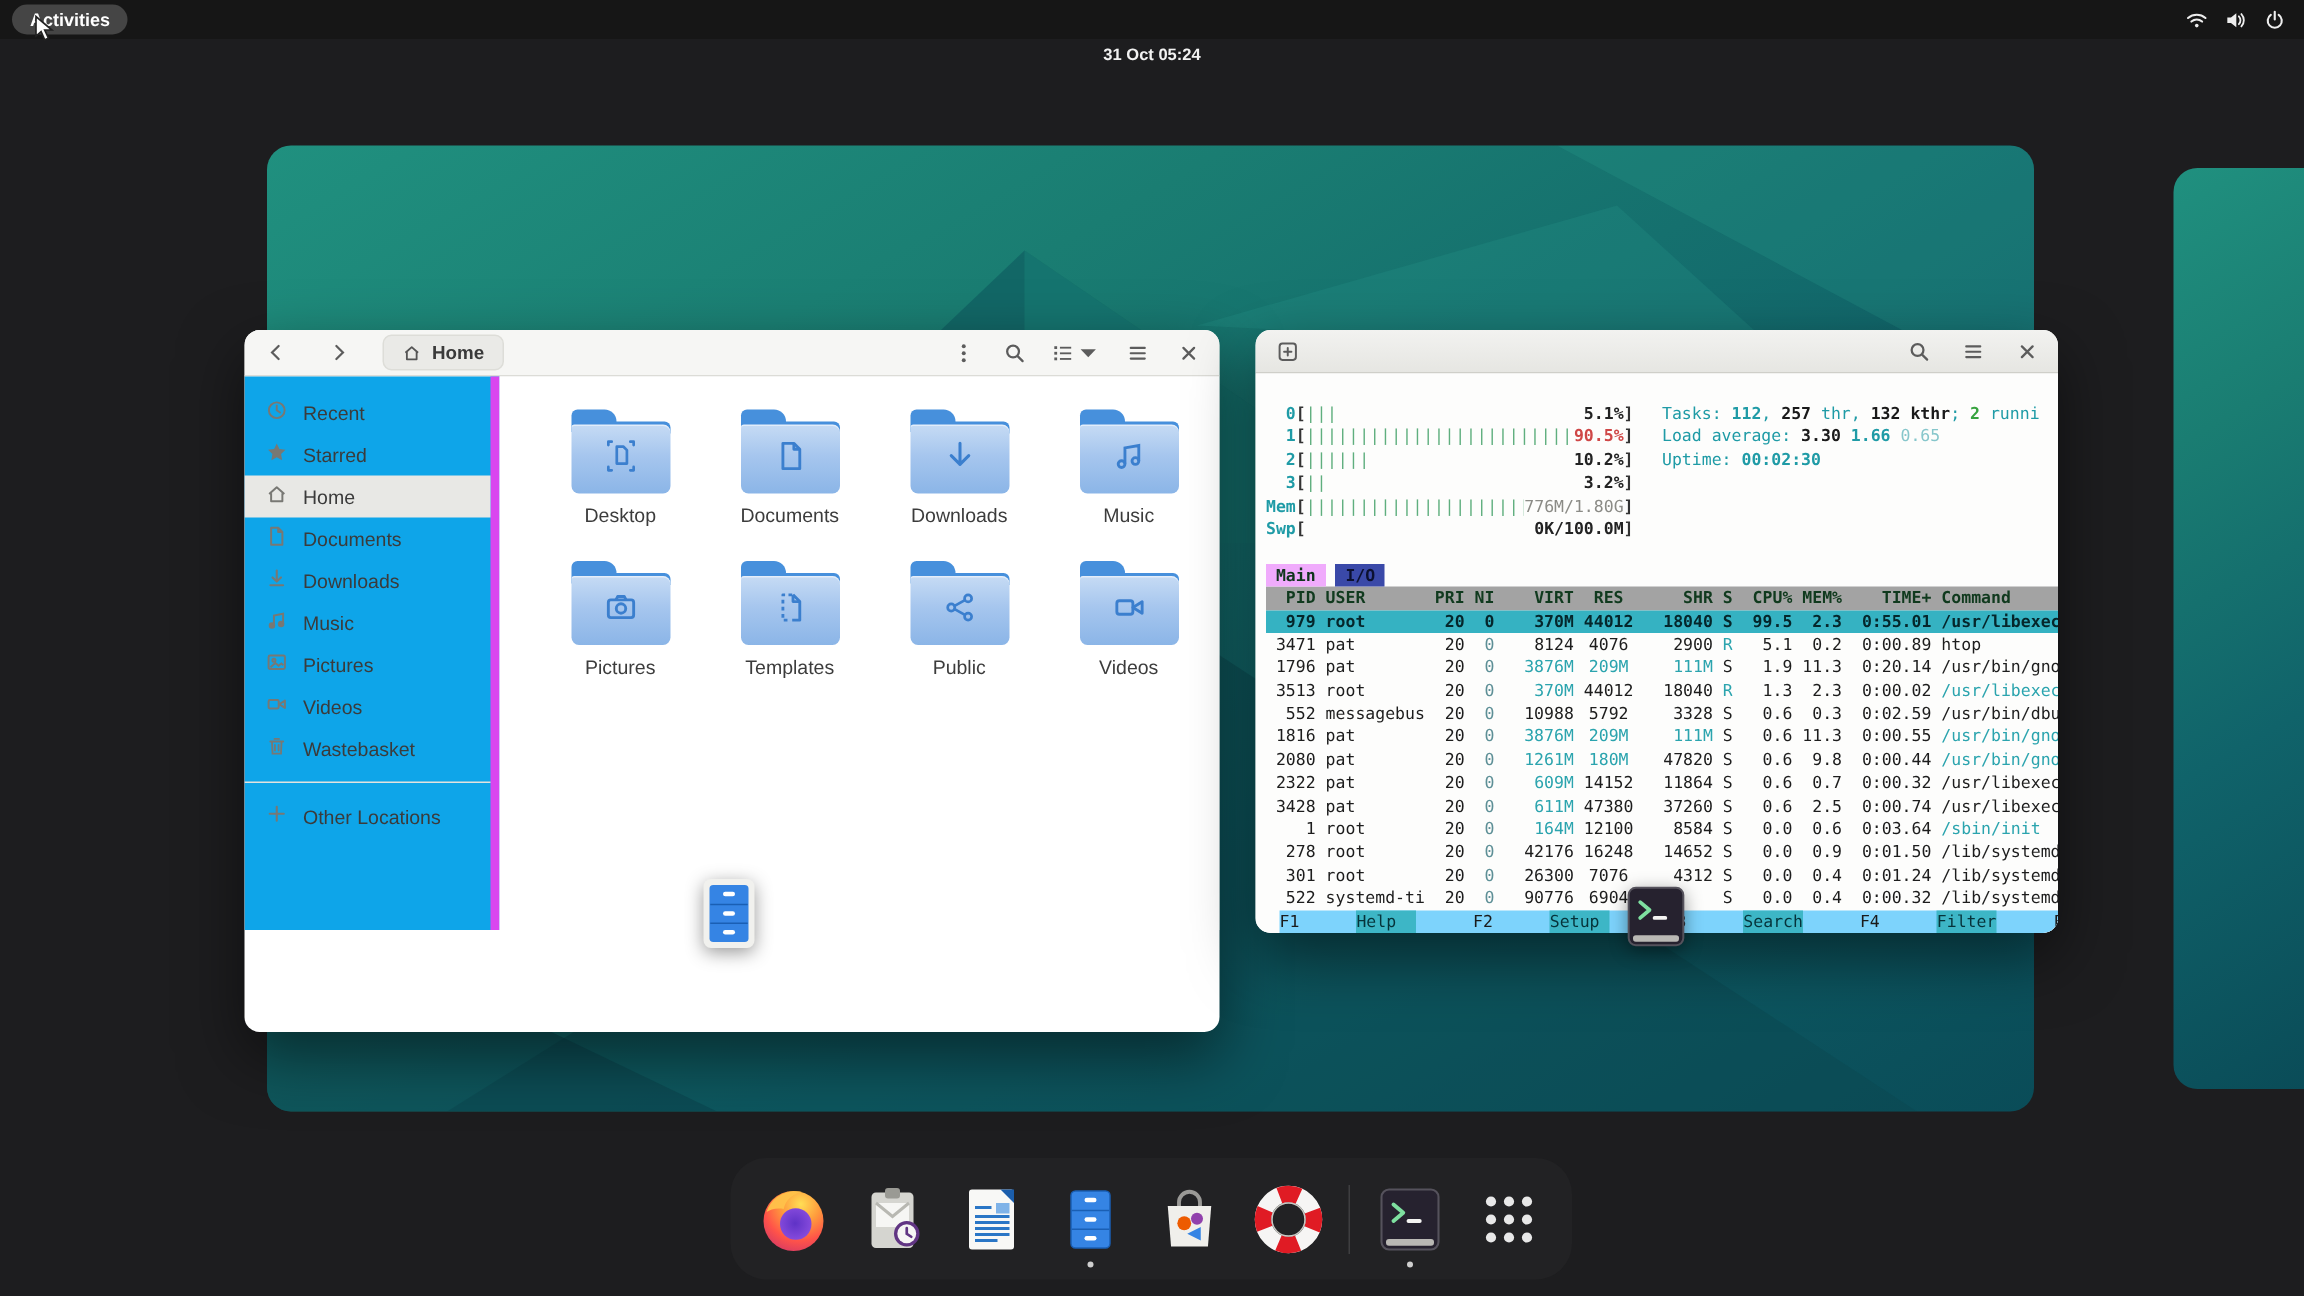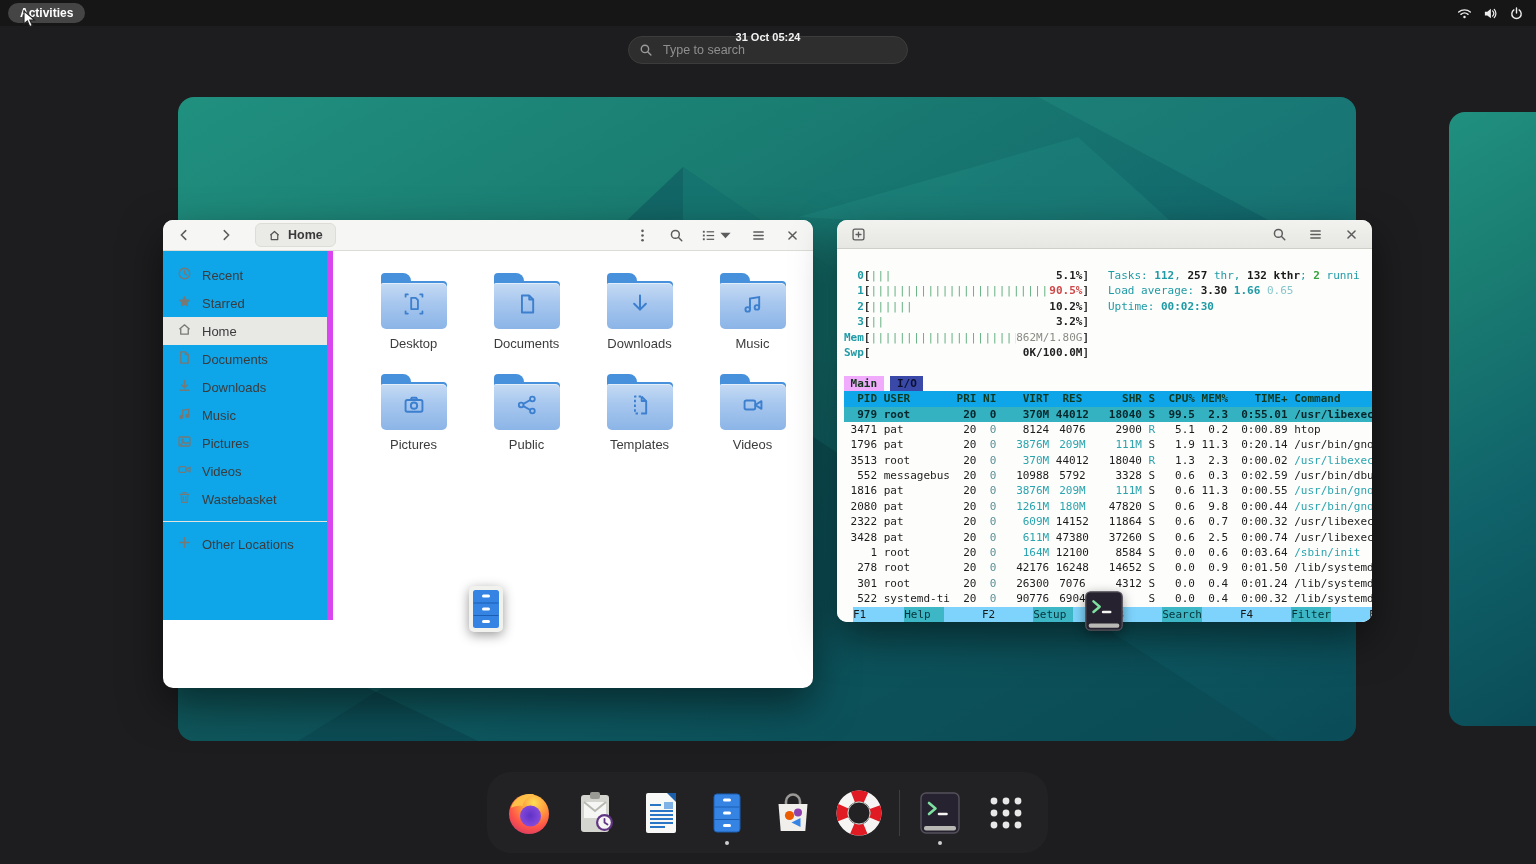--- a/index.html
+++ b/index.html
@@ -77,21 +77,21 @@
   .mval.red{color:#cf4747;}
   .mval.gray{color:#8b8b86;font-weight:400;}
   .htop-info{position:absolute;left:271px;top:19px;}
   .seg.t{color:#1f9ba6;}  .seg.b{color:#1a1a1a;font-weight:700;}
   .seg.tb{color:#1f9ba6;font-weight:700;}  .seg.g{color:#37a33f;font-weight:700;}
   .seg.f{color:#86c6cb;}
   .tabs .tab{display:inline-block;padding:0 1ch;font-weight:700;color:#10361c;}
   .tab.main{background:#f0abfc;}
   .tab.io{background:#3a49a8;color:#0b1030;margin-left:1ch;}
   .prow{display:flex;}
-  .phead{background:#0ea5e9;color:#103a1e;font-weight:700;}
+  .phead{background:#a3a3a3;color:#103a1e;font-weight:700;}
   .prow.sel{background:#35b2c2;}
   .prow.sel .pc{color:#05262b !important;font-weight:bold;}
   .pc{flex:none;overflow:hidden;white-space:pre;}
   .c-pid{width:5ch;text-align:right;}
   .c-user{width:10ch;padding-left:1ch;}
   .c-pri{width:4ch;text-align:right;}
   .c-ni{width:3ch;text-align:right;color:#5d8f96;}
   .c-virt{width:8ch;text-align:right;}
   .c-res{width:7ch;text-align:center;}
   .c-shr{width:7ch;text-align:right;}
@@ -155,27 +155,20 @@
           </svg>
         </span>
     </div>
   </div>
   <div class="cursor">
     <svg width="17" height="18" viewBox="0 0 17 18">
         <path d="M3 1 L3 14 L6.4 11 L8.8 16.6 L11.3 15.4 L8.8 10 L13.6 10 Z" fill="#fdfdfd" stroke="#222" stroke-width="1.1"></path>
       </svg>
   </div>
 
-  <div class="searchbar">
-    <svg viewBox="0 0 16 16" fill="none" stroke="currentColor" stroke-width="1.6">
-        <circle cx="6.8" cy="6.8" r="4.2"></circle>
-        <path d="M10.2 10.2 13.6 13.6" stroke-linecap="round"></path>
-      </svg>
-    <input type="text" placeholder="Type to search" style="">
-  </div>
 
   <div class="win files-win">
     <div class="files-hbar">
       <div class="nav-arrows">
         <span class="icon-btn">
             <svg viewBox="0 0 16 16" fill="none" stroke="currentColor" stroke-width="1.7" stroke-linecap="round">
               <path d="M10 3 5 8l5 5"></path>
             </svg>
           </span>
         <span class="icon-btn">
@@ -372,44 +365,44 @@
                 </div>
               </div>
               <div class="fname">Pictures</div>
             </div>
             <div class="ftile">
               <div class="fic">
                 <div class="ftab"></div>
                 <div class="fstrip"></div>
                 <div class="fbody"></div>
                 <div class="femblem">
+                  <svg viewBox="0 0 24 24" fill="none" stroke="currentColor" stroke-width="1.7" stroke-linejoin="round">
+                    <path d="M13.5 4.5 17.5 8.5v11H13"></path>
+                    <path d="M13.5 4.5V8.5h4"></path>
+                    <path d="M13 4.5H7.5v15h3" stroke-dasharray="2.2 2"></path>
+                  </svg>
+                </div>
+              </div>
+              <div class="fname">Templates</div>
+            </div>
+            <div class="ftile">
+              <div class="fic">
+                <div class="ftab"></div>
+                <div class="fstrip"></div>
+                <div class="fbody"></div>
+                <div class="femblem">
                   <svg viewBox="0 0 24 24" fill="none" stroke="currentColor" stroke-width="1.6">
                     <circle cx="6.8" cy="12" r="2.1"></circle>
                     <circle cx="16.8" cy="6.6" r="2.1"></circle>
                     <circle cx="16.8" cy="17.4" r="2.1"></circle>
                     <path d="M8.8 11 14.9 7.6M8.8 13 14.9 16.4"></path>
                   </svg>
                 </div>
               </div>
               <div class="fname">Public</div>
-            </div>
-            <div class="ftile">
-              <div class="fic">
-                <div class="ftab"></div>
-                <div class="fstrip"></div>
-                <div class="fbody"></div>
-                <div class="femblem">
-                  <svg viewBox="0 0 24 24" fill="none" stroke="currentColor" stroke-width="1.7" stroke-linejoin="round">
-                    <path d="M13.5 4.5 17.5 8.5v11H13"></path>
-                    <path d="M13.5 4.5V8.5h4"></path>
-                    <path d="M13 4.5H7.5v15h3" stroke-dasharray="2.2 2"></path>
-                  </svg>
-                </div>
-              </div>
-              <div class="fname">Templates</div>
             </div>
             <div class="ftile">
               <div class="fic">
                 <div class="ftab"></div>
                 <div class="fstrip"></div>
                 <div class="fbody"></div>
                 <div class="femblem">
                   <svg viewBox="0 0 24 24" fill="none" stroke="currentColor" stroke-width="1.7" stroke-linejoin="round">
                     <rect x="4.5" y="8" width="9.5" height="8" rx="1.5"></rect>
                     <path d="M14 12 19.5 8.6v6.8z"></path>
@@ -460,21 +453,21 @@
             </svg>
           </span>
       </div>
     </div>
     <div class="term-body">
       <div id="htop-meters">
           <div class="tline mline"><span class="mlab">0</span><span class="mbrk">[</span><span class="bars">|||</span><span class="mval">5.1%</span><span class="mbrk">]</span></div>
           <div class="tline mline"><span class="mlab">1</span><span class="mbrk">[</span><span class="bars">||||||||||||||||||||||||||||</span><span class="mval red">90.5%</span><span class="mbrk">]</span></div>
           <div class="tline mline"><span class="mlab">2</span><span class="mbrk">[</span><span class="bars">||||||</span><span class="mval">10.2%</span><span class="mbrk">]</span></div>
           <div class="tline mline"><span class="mlab">3</span><span class="mbrk">[</span><span class="bars">||</span><span class="mval">3.2%</span><span class="mbrk">]</span></div>
-          <div class="tline mline"><span class="mlab">Mem</span><span class="mbrk">[</span><span class="bars">|||||||||||||||||||||||</span><span class="mval gray">862M/1.80G</span><span class="mbrk">]</span></div>
+          <div class="tline mline"><span class="mlab">Mem</span><span class="mbrk">[</span><span class="bars">|||||||||||||||||||||||</span><span class="mval gray">776M/1.80G</span><span class="mbrk">]</span></div>
           <div class="tline mline"><span class="mlab">Swp</span><span class="mbrk">[</span><span class="bars"></span><span class="mval">0K/100.0M</span><span class="mbrk">]</span></div>
         </div>
       <div class="htop-info" id="htop-info">
           <div class="tline"><span class="seg t">Tasks: </span><span class="seg tb">112</span><span class="seg t">, </span><span class="seg b">257</span><span class="seg t"> thr</span><span class="seg t">, </span><span class="seg b">132</span><span class="seg b"> kthr</span><span class="seg t">; </span><span class="seg g">2</span><span class="seg t"> runni</span></div>
           <div class="tline"><span class="seg t">Load average: </span><span class="seg b">3.30 </span><span class="seg tb">1.66 </span><span class="seg f">0.65</span></div>
           <div class="tline"><span class="seg t">Uptime: </span><span class="seg tb">00:02:30</span></div>
         </div>
       <div class="tline"> </div>
       <div class="tline tabs" id="htop-tabs"><span class="tab main">Main</span><span class="tab io">I/O</span></div>
       <div id="htop-table">

